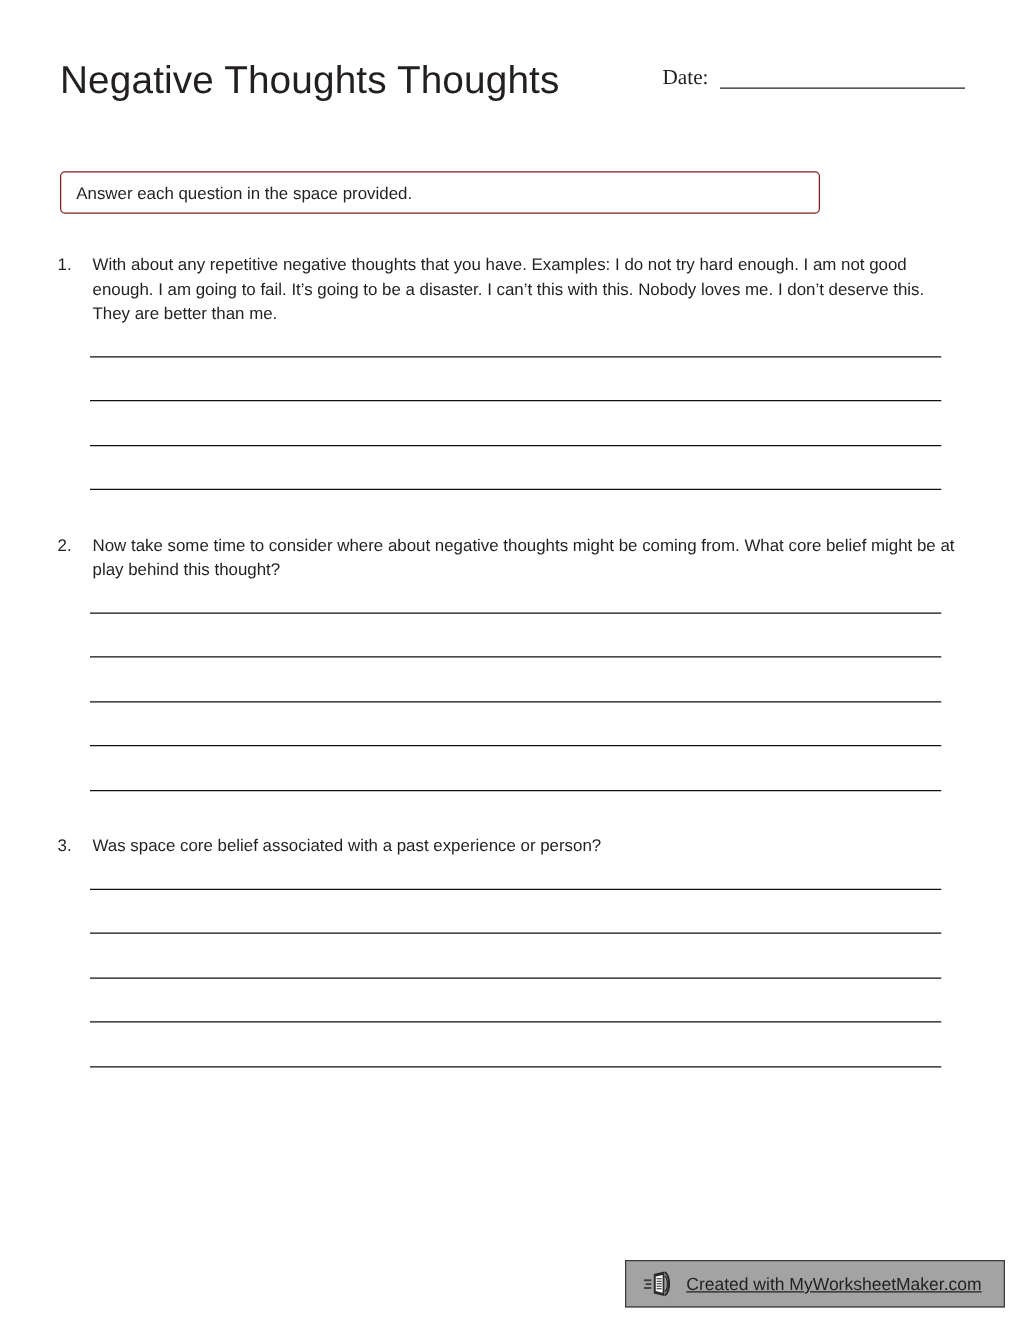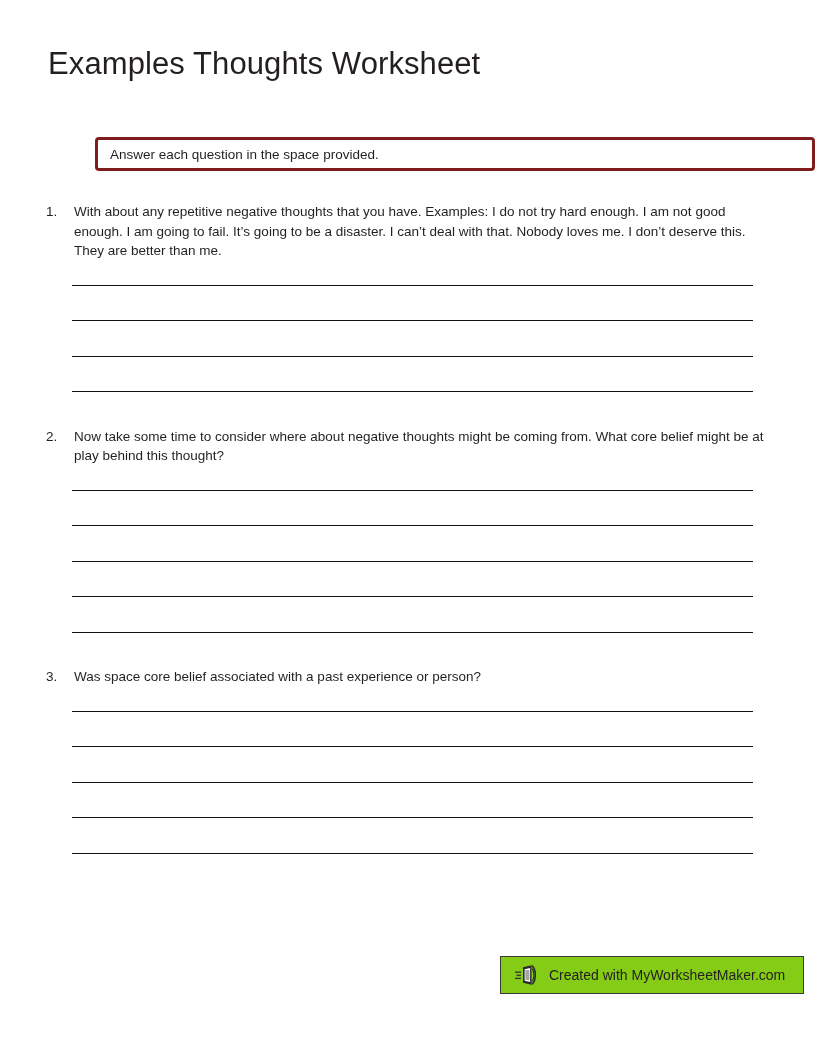--- a/index.html
+++ b/index.html
@@ -55,28 +55,27 @@
     border-bottom: 1.6px solid #231f20;
     margin-left: 9px;
     margin-bottom: 2px;
   }
 
   
   .instruction-box {
     position: absolute;
     left: 48px;
     top: 137px;
-    width: 720px;
+    width: 608px;
     height: 34px;
-    border: 3px solid #7f1d1d;
+    border: 1px solid #7f1d1d;
     border-radius: 4px;
     box-sizing: border-box;
     display: flex;
     align-items: center;
-    margin-left: 47px;
   }
   .instruction-text {
     padding-left: 12px;
     font-size: 13.5px;
     color: #231f20;
     line-height: 17px;
   }
 
   
   .questions {
@@ -123,28 +122,29 @@
   #q3 .answer-lines { padding-top: 24px; }
   #q3 .answer-line { margin-bottom: 34.5px; }
 
   #q2 { margin-top: 2px; }
   #q3 { margin-top: 2px; }
 
   
   .footer-badge {
     position: absolute;
     left: 500px;
-    top: 956px;
+    top: 1008px;
     width: 304px;
     height: 38px;
     border: 1px solid #3a3a3a;
     box-sizing: border-box;
     display: flex;
     align-items: center;
-    background: #84cc16;
+    background: #a3a3a3;
+    text-decoration: underline;
   }
   .footer-icon {
     margin-left: 14px;
     width: 26px;
     height: 24px;
     flex: 0 0 26px;
     display: flex;
     align-items: center;
     justify-content: center;
   }
@@ -153,34 +153,38 @@
     font-size: 14px;
     color: #231f20;
     line-height: 18px;
     white-space: nowrap;
   }
 </style>
 </head>
 <body>
 
 <div class="header">
-  <div class="worksheet-title">Examples Thoughts Worksheet</div>
-
+  <div class="worksheet-title">Negative Thoughts Thoughts</div>
+
+  <div class="date-group">
+    <span class="date-label">Date:</span>
+    <span class="date-line"></span>
+  </div>
 </div>
 
 <div class="instruction-box">
   <span class="instruction-text">Answer each question in the space provided.</span>
 </div>
 
 <div class="questions">
 
   <div class="question-block" id="q1">
     <div class="question-row">
       <span class="question-number">1.</span>
-      <span class="question-text">With about any repetitive negative thoughts that you have. Examples: I do not try hard enough. I am not good enough. I am going to fail. It’s going to be a disaster. I can’t deal with that. Nobody loves me. I don’t deserve this. They are better than me.</span>
+      <span class="question-text">With about any repetitive negative thoughts that you have. Examples: I do not try hard enough. I am not good enough. I am going to fail. It’s going to be a disaster. I can’t this with this. Nobody loves me. I don’t deserve this. They are better than me.</span>
     </div>
     <div class="answer-lines">
       <div class="answer-line"></div>
       <div class="answer-line"></div>
       <div class="answer-line"></div>
       <div class="answer-line"></div>
     </div>
   </div>
 
   <div class="question-block" id="q2">

